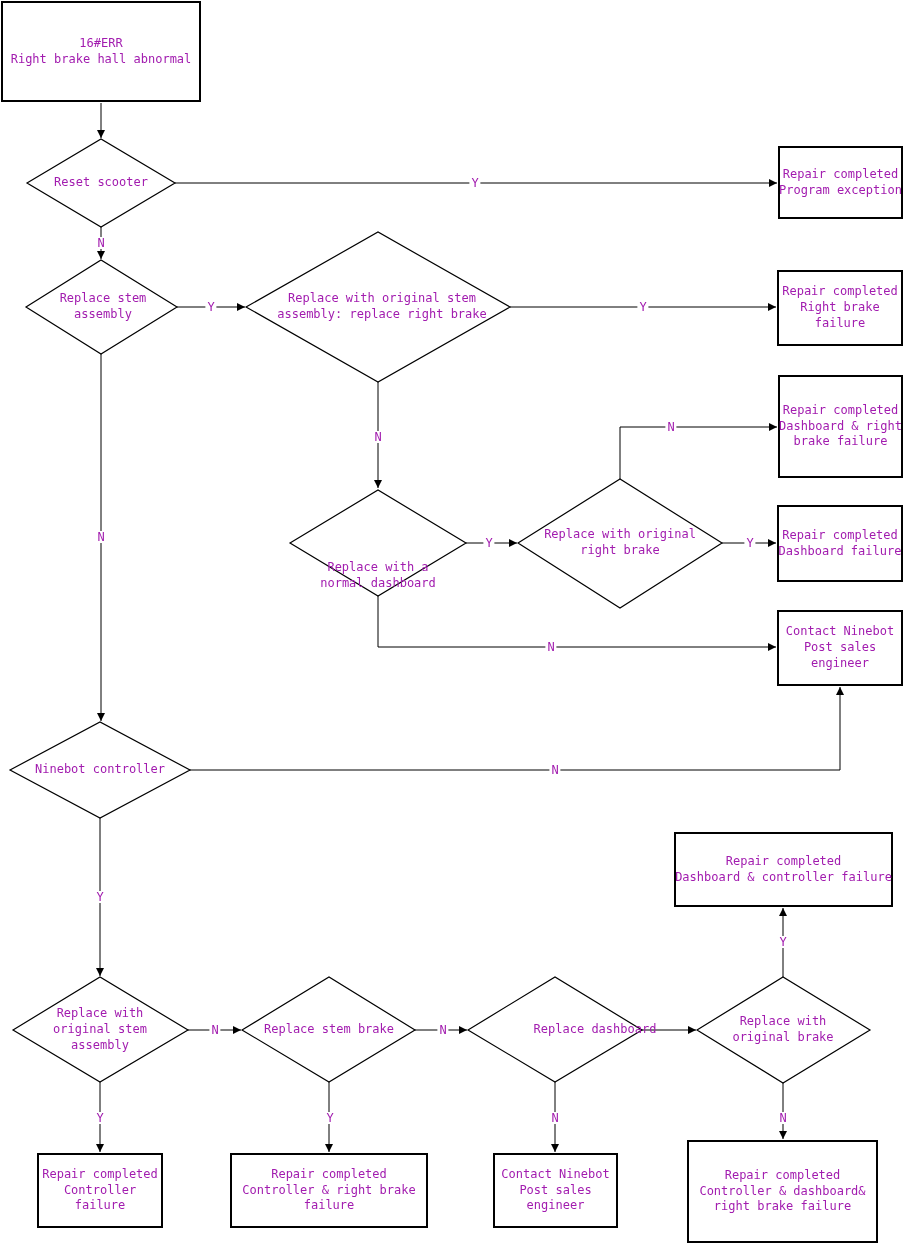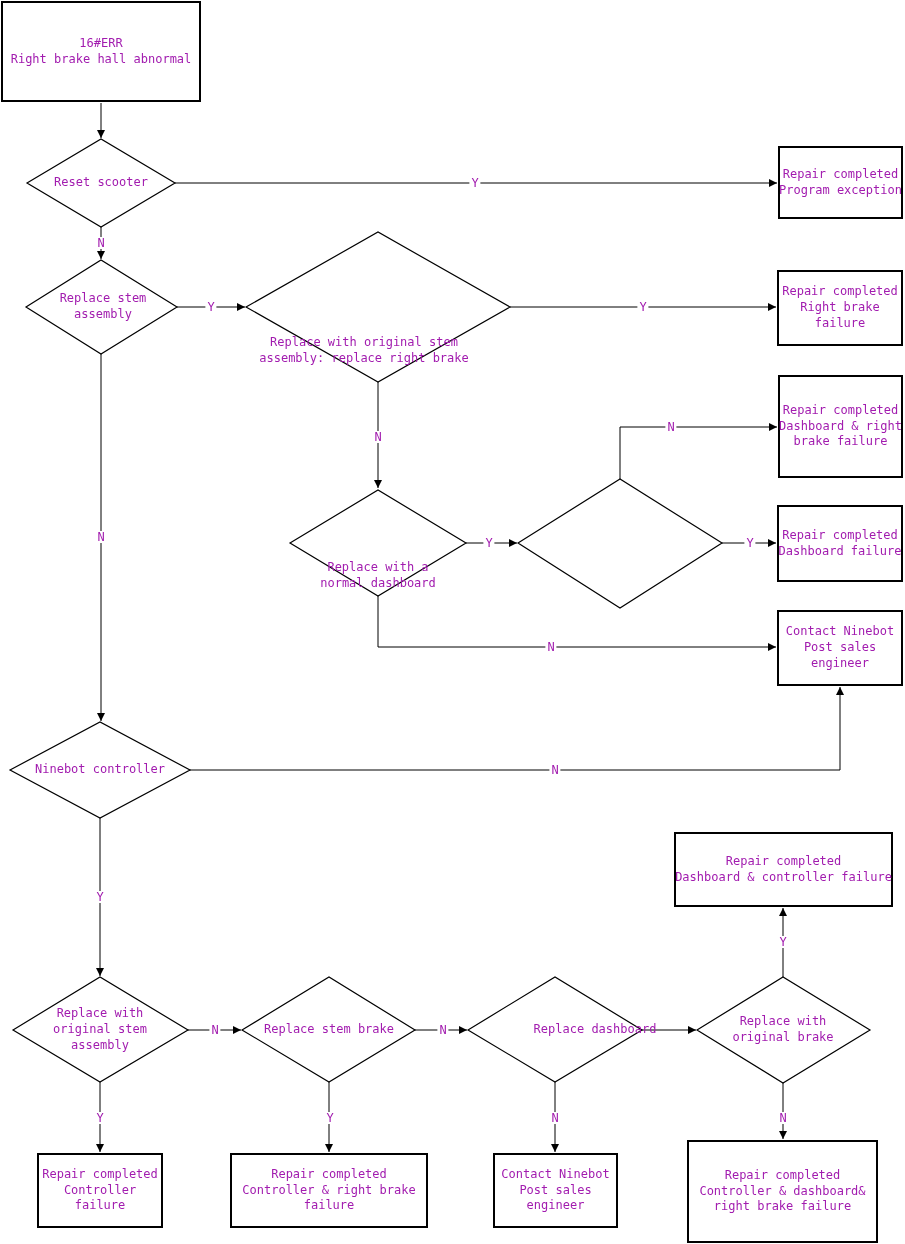--- a/index.html
+++ b/index.html
@@ -96,24 +96,26 @@
   <div class="node box" style="left:493px;top:1153px;width:125px;height:75px;">Contact Ninebot
 Post sales
 engineer</div>
   <div class="node box" style="left:687px;top:1140px;width:191px;height:103px;">Repair completed
 Controller &amp; dashboard&amp;
 right brake failure</div>
 
   <div class="node dtext" style="left:101px;top:183px;">Reset scooter</div>
   <div class="node dtext" style="left:103px;top:307px;">Replace stem
 assembly</div>
-  <div class="node dtext" style="left:364px;top:307px;margin-top:44px;">Replace with original stem
+  <div class="node dtext" style="left:382px;top:307px;">Replace with original stem
 assembly: replace right brake</div>
   <div class="node dtext" style="left:378px;top:543px;margin-top:33px;">Replace with a
 normal dashboard</div>
+  <div class="node dtext" style="left:620px;top:543px;">Replace with original
+right brake</div>
   <div class="node dtext" style="left:100px;top:770px;">Ninebot controller</div>
   <div class="node dtext" style="left:100px;top:1030px;">Replace with
 original stem
 assembly</div>
   <div class="node dtext" style="left:329px;top:1030px;">Replace stem brake</div>
   <div class="node dtext" style="left:555px;top:1030px;margin-left:40px;">Replace dashboard</div>
   <div class="node dtext" style="left:783px;top:1030px;">Replace with
 original brake</div>
 
   <span class="elabel" style="left:475px;top:183px;">Y</span>

